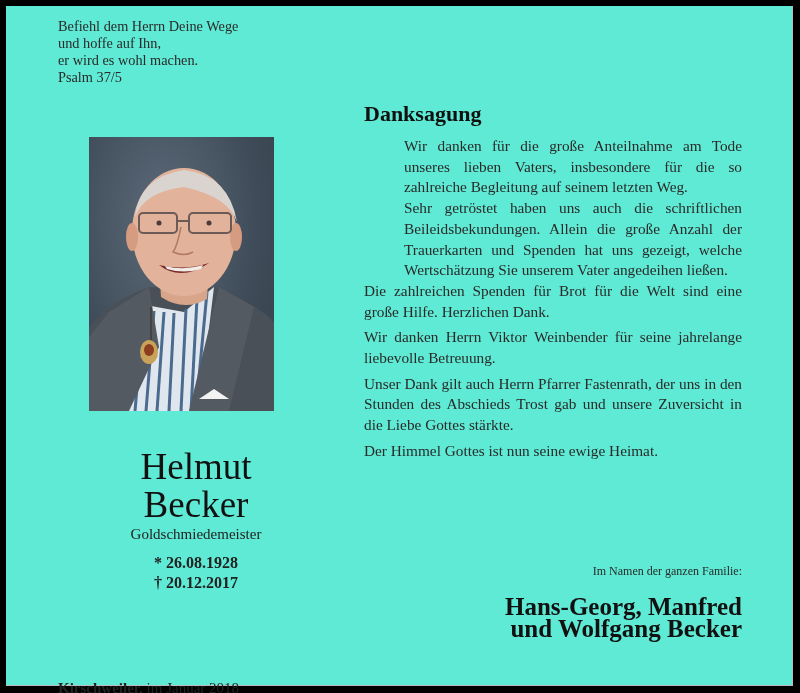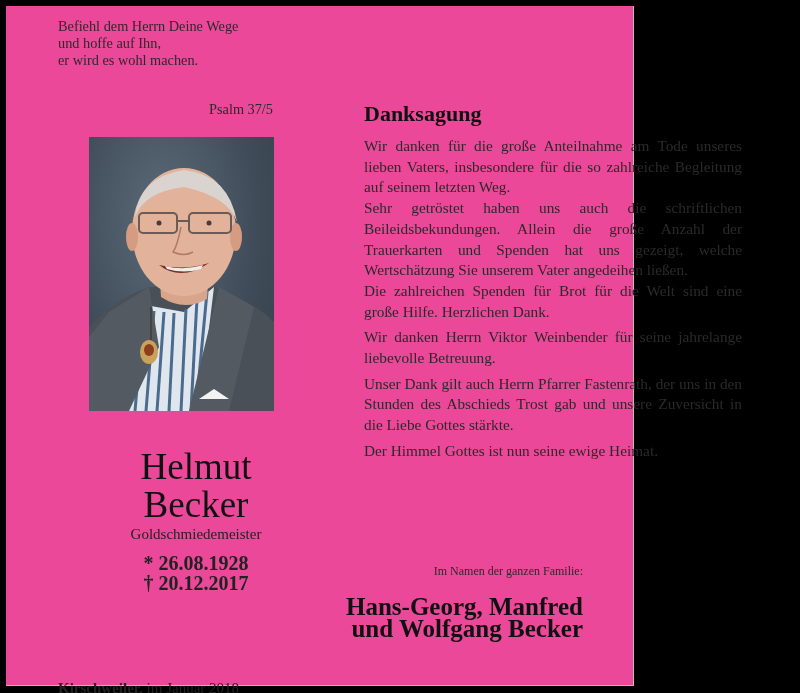--- a/index.html
+++ b/index.html
@@ -2,64 +2,64 @@
 <html><head>
   <meta charset="utf-8">
   <style>
     html, body { margin: 0; padding: 0; }
     body {
       width: 800px; height: 693px; background: #000; position: relative;
       font-family: "DejaVu Serif", "Liberation Serif", serif;
       color: #222; overflow: hidden;
     }
     .card {
-      position: absolute; left: 6px; top: 6px; width: 628px; height: 680px;
-      background: #ec4899; box-shadow: inset -1px -1px 0 #bbb;
+      position: absolute; left: 6px; top: 6px; width: 787px; height: 680px;
+      background: #5eead4; box-shadow: inset -1px -1px 0 #bbb;
     }
     .serif { font-family: "Liberation Serif", "DejaVu Serif", serif; }
     .motto {
       position: absolute; left: 52px; top: 12px; width: 215px;
       font-size: 14.3px; line-height: 17px; color: #2a2a2a;
     }
-    .motto .ref { text-align: right; margin-top: 32px; }
+    .motto .ref { text-align: left; }
     .photo {
       position: absolute; left: 83px; top: 131px; width: 185px; height: 274px;
       overflow: hidden;
       background: radial-gradient(ellipse at 40% 30%, #5c6b7a 0%, #3f4b58 60%, #344049 100%);
     }
     .photo svg { display: block; }
     .name {
       position: absolute; left: 60px; width: 260px; text-align: center;
       font-size: 37px; line-height: 37px; color: #111;
     }
     .name1 { top: 442px; }
     .name2 { top: 480px; }
     .profession {
       position: absolute; left: 60px; top: 520px; width: 260px; text-align: center;
       font-weight: normal; font-size: 15px; color: #222;
     }
     .dates {
       position: absolute; left: 60px; top: 547px; width: 260px; text-align: center;
-      font-weight: bold; font-size: 20px; line-height: 20px; color: #222;
+      font-weight: bold; font-size: 16px; line-height: 20px; color: #222;
     }
     .place {
       position: absolute; left: 52px; top: 654px; font-size: 15px; color: #222; margin-top: 20px;
     }
     .place b { font-weight: bold; }
     .heading {
       position: absolute; left: 358px; top: 95px;
       font-weight: bold; font-size: 22px; color: #111;
     }
     .body {
       position: absolute; left: 358px; top: 130px; width: 378px;
       font-size: 15.3px; line-height: 20.7px; color: #2a2a2a;
       text-align: justify; hyphens: manual;
     }
     .body p { margin: 0 0 5px 0; }
-    .body p.nogap { margin-bottom: 0; }
+    .body p.nogap { margin-bottom: 0; margin-left: 40px; }
     .closing {
       position: absolute; right: 51px; top: 558px; font-size: 12px; color: #2a2a2a;
       text-align: right;
     }
     .sign {
       position: absolute; right: 51px; top: 590px; font-weight: bold;
       font-size: 25px; line-height: 22px; color: #111; text-align: right;
     }
   </style>
 </head>

